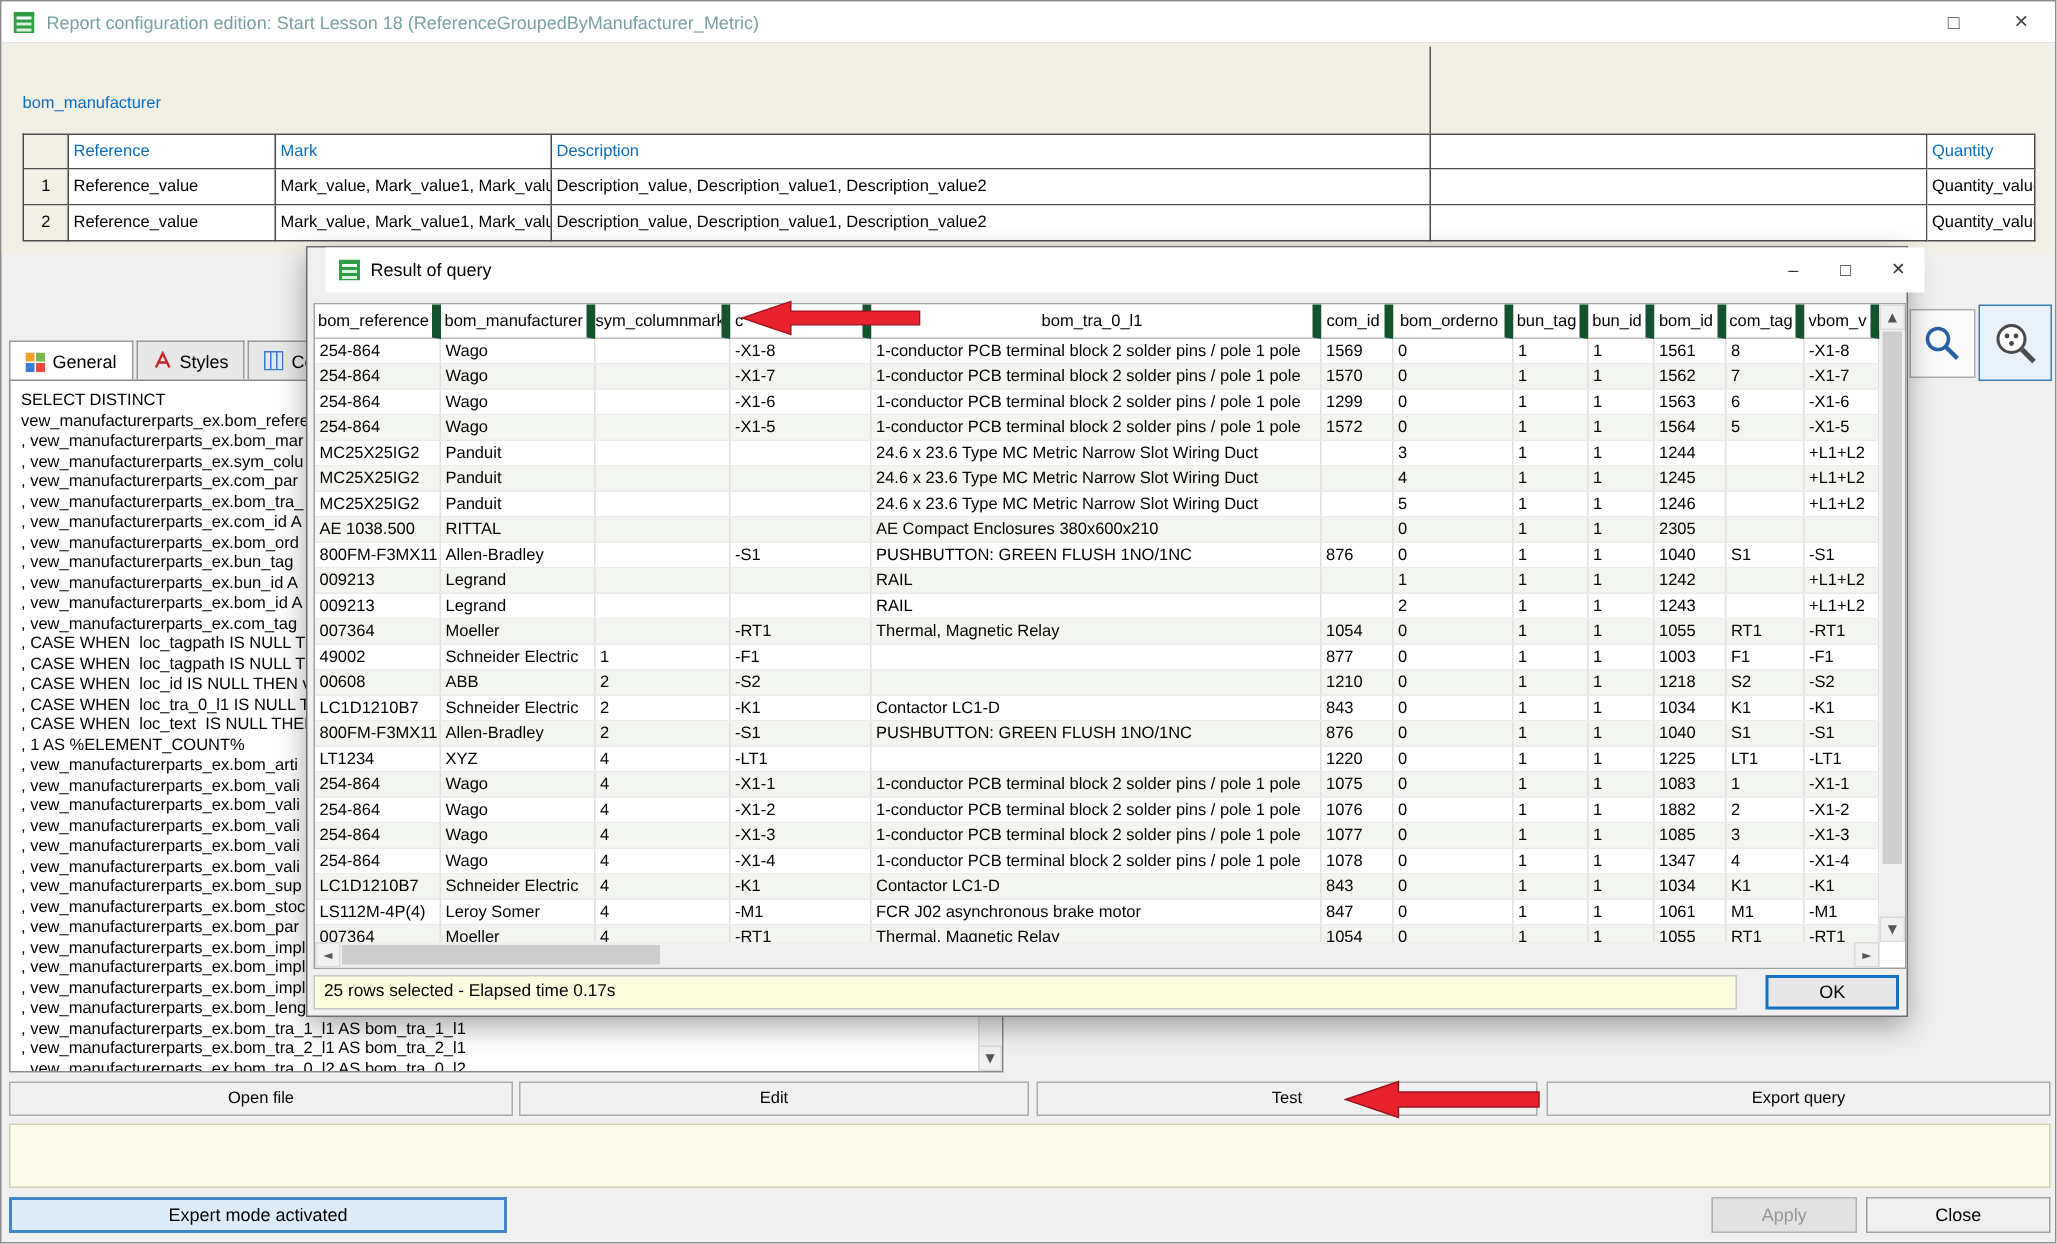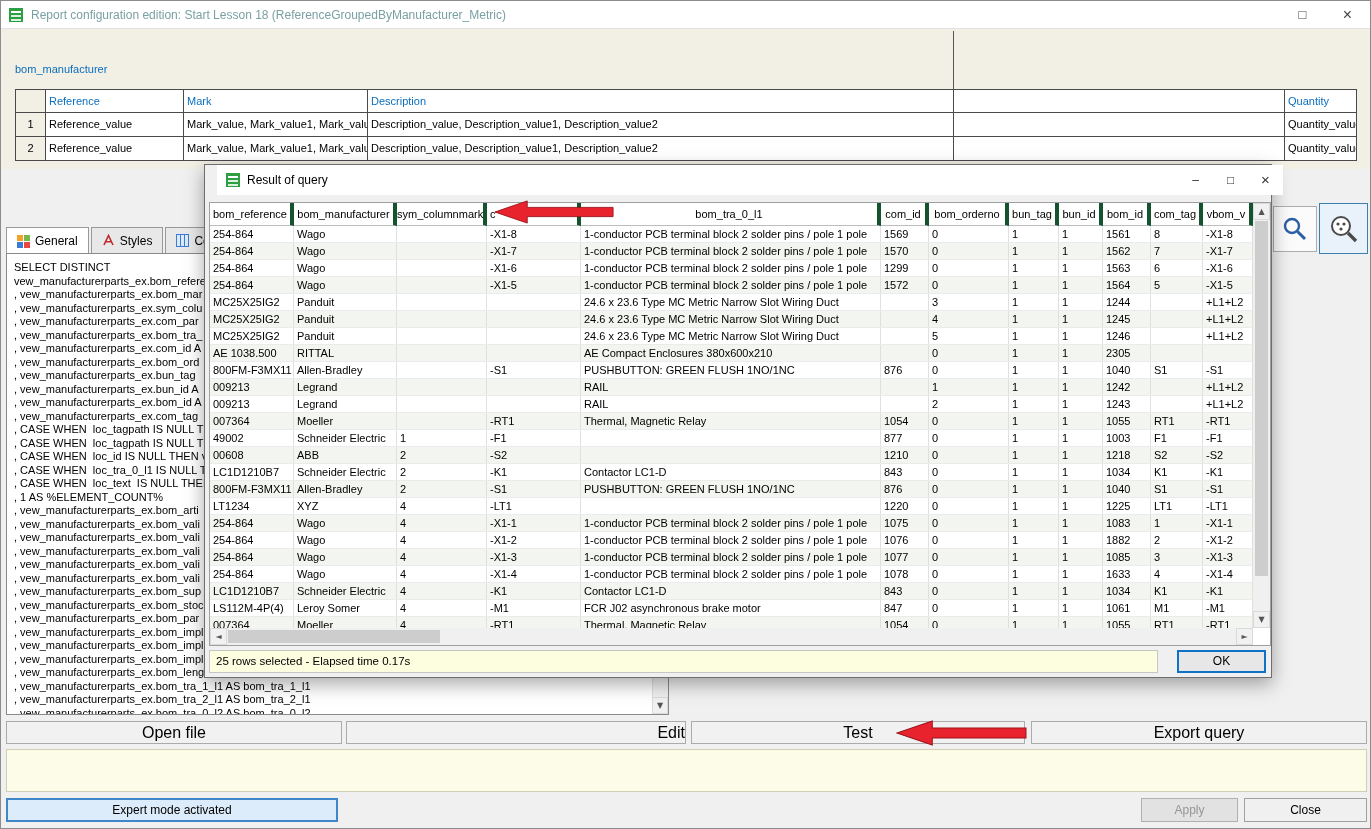--- a/index.html
+++ b/index.html
@@ -45,35 +45,35 @@
           box-shadow:0 6px 18px rgba(0,0,0,.35);z-index:10;}
   .dtitlebar{position:absolute;left:12px;top:0;width:100%;height:30px;background:#ffffff;}
   .dicon{position:absolute;left:9px;top:8px;width:14px;height:14px;}
   .dtitle{position:absolute;left:30px;top:0;line-height:30px;font-size:12px;color:#000;}
   .dctrls{position:absolute;right:0;top:0;display:flex;}
   .dbtn{width:35px;height:30px;text-align:center;line-height:30px;font-size:12px;color:#333;}
   .grid{position:absolute;left:4px;top:37px;width:1062px;height:444px;background:#fff;border:1px solid #a0a0a0;}
   .ghrow{display:flex;height:23px;}
   .gcell{flex:0 0 auto;font-size:11px;line-height:16px;padding:0 0 0 3px;border-right:1px solid #e0e0e0;
          overflow:hidden;white-space:nowrap;}
-  .ghead{line-height:22px;text-align:center;border-right:4px solid #14532d;border-bottom:1px solid #bdbdbd;background:#fff;padding:0;}
+  .ghead{line-height:22px;text-align:center;border-right:6px solid #14532d;border-bottom:1px solid #bdbdbd;background:#fff;padding:0;}
   .ghead.left{text-align:left;padding-left:3px;}
   .gbody{position:absolute;left:0;top:23px;width:1043px;height:402px;overflow:hidden;}
   .grow{display:flex;height:17px;border-bottom:1px solid #ebebeb;background:#fff;}
   .grow.alt{background:#f2f5f0;}
   .vscroll{position:absolute;left:1043px;top:0;width:17px;height:425px;background:#f0f0f0;}
   .hscroll{position:absolute;left:0;top:425px;width:1043px;height:17px;background:#f0f0f0;}
   .statusbar{position:absolute;left:4px;top:485px;width:949px;height:23px;background:#fdfddf;border:1px solid #c6c6c6;
              font-size:11.5px;line-height:21px;padding-left:6px;}
   .okbtn{position:absolute;left:972px;top:485px;width:89px;height:23px;background:#e7e7e7;border:2px solid #0f72c9;
          font-size:12px;line-height:19px;text-align:center;}
   
   .arrow{position:absolute;z-index:30;}
   
-  .abtn{position:absolute;top:720px;height:23px;background:#f1f1f1;border:1px solid #ababab;font-size:16px;
+  .abtn{position:absolute;top:720px;height:23px;background:#f1f1f1;border:1px solid #ababab;font-size:11px;
         text-align:center;line-height:21px;}
   .yellowbar{position:absolute;left:5px;top:748px;width:1361px;height:43px;background:#fcfce8;border:1px solid #cfcfb4;}
   .expertbtn{position:absolute;left:5px;top:797px;width:332px;height:24px;background:#dcecfb;border:2px solid #3f87c9;
              font-size:12px;text-align:center;line-height:20px;}
   .applybtn{position:absolute;left:1140px;top:797px;width:97px;height:24px;background:#e2e2e2;border:1px solid #b0b0b0;
             color:#969696;font-size:12px;text-align:center;line-height:22px;}
   .closebtn{position:absolute;left:1243px;top:797px;width:123px;height:24px;background:#f0f0f0;border:1px solid #a0a0a0;
             font-size:12px;text-align:center;line-height:22px;}
 </style>
 </head>
@@ -527,21 +527,21 @@
           <div class="grow">
             <div class="gcell" style="width: 84px;">254-864</div>
             <div class="gcell" style="width: 103px;">Wago</div>
             <div class="gcell" style="width: 90px;">4</div>
             <div class="gcell" style="width: 94px;">-X1-4</div>
             <div class="gcell" style="width: 300px;">1-conductor PCB terminal block 2 solder pins / pole 1 pole</div>
             <div class="gcell" style="width: 48px;">1078</div>
             <div class="gcell" style="width: 80px;">0</div>
             <div class="gcell" style="width: 50px;">1</div>
             <div class="gcell" style="width: 44px;">1</div>
-            <div class="gcell" style="width: 48px;">1633</div>
+            <div class="gcell" style="width: 48px;">1347</div>
             <div class="gcell" style="width: 52px;">4</div>
             <div class="gcell" style="width: 50px;">-X1-4</div>
           </div>
           <div class="grow alt">
             <div class="gcell" style="width: 84px;">LC1D1210B7</div>
             <div class="gcell" style="width: 103px;">Schneider Electric</div>
             <div class="gcell" style="width: 90px;">4</div>
             <div class="gcell" style="width: 94px;">-K1</div>
             <div class="gcell" style="width: 300px;">Contactor LC1-D</div>
             <div class="gcell" style="width: 48px;">843</div>
@@ -598,21 +598,21 @@
   </div>
 
   <svg class="arrow" style="left:493px;top:199px;width:120px;height:24px;" viewBox="0 0 130 26" preserveAspectRatio="none">
     <polygon points="1,13 36,1 36,8 129,8 129,18 36,18 36,25" stroke="#9b151c" stroke-width="1" fill="#e8232d"></polygon>
   </svg>
   <svg class="arrow" style="left:895px;top:719px;width:131px;height:26px;" viewBox="0 0 130 26" preserveAspectRatio="none">
     <polygon points="1,13 36,1 36,8 129,8 129,18 36,18 36,25" stroke="#9b151c" stroke-width="1" fill="#e8232d"></polygon>
   </svg>
 
   <div class="abtn" style="left:5px;width:336px;">Open file</div>
-  <div class="abtn" style="left:345px;width:340px;text-align:right;">Edit</div>
+  <div class="abtn" style="left:345px;width:340px;">Edit</div>
   <div class="abtn" style="left:1030px;width:336px;">Export query</div>
   <div class="abtn" style="left:690px;width:334px;">Test</div>
 
   <div class="yellowbar"></div>
 
   <div class="expertbtn">Expert mode activated</div>
   <div class="applybtn">Apply</div>
   <div class="closebtn">Close</div>
 
 </div>

